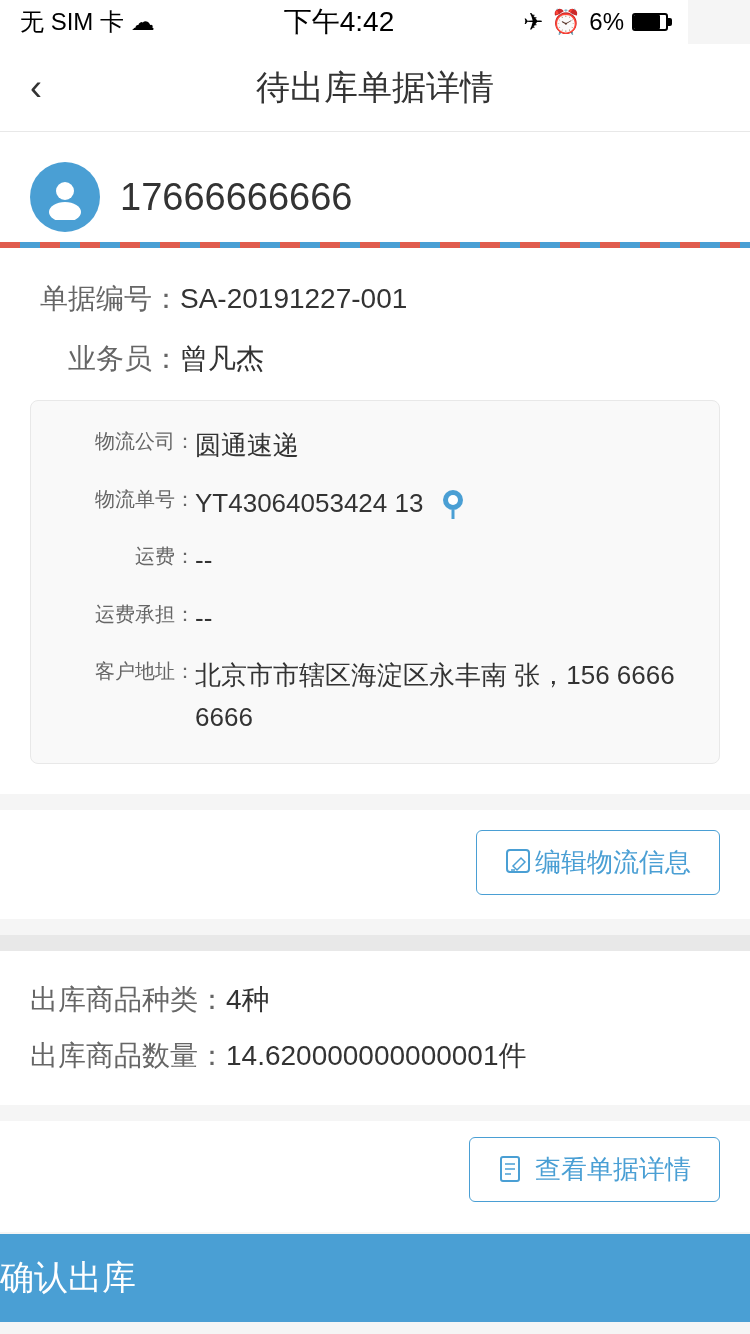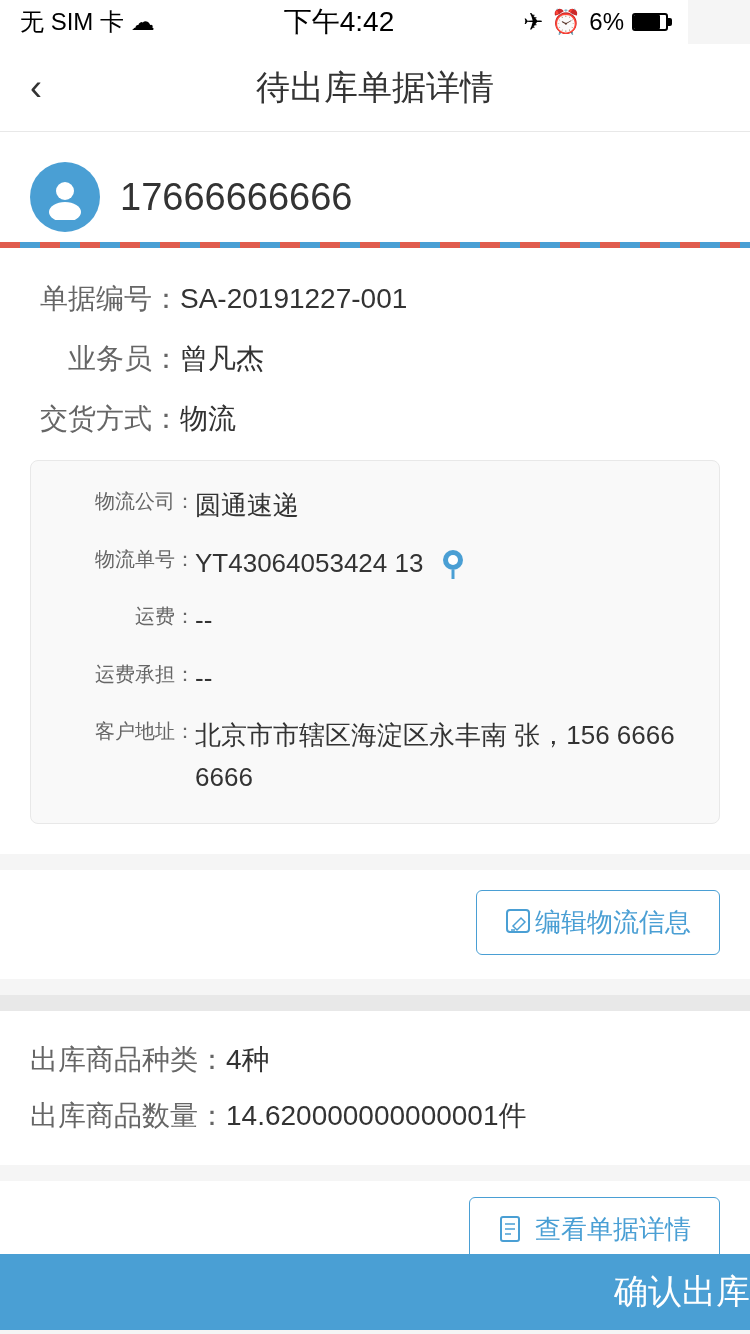--- a/index.html
+++ b/index.html
@@ -257,28 +257,28 @@
       display: flex;
       align-items: center;
       gap: 9px;
       background: #fff;
       cursor: pointer;
     }
 
     
     .confirm-bar {
       position: fixed;
-      bottom: 4px;
+      bottom: 12px;
       left: 0;
       width: 750px;
-      height: 76px;
+      height: 88px;
       background: #4a9fd4;
       display: flex;
       align-items: center;
-      justify-content: flex-end;
+      justify-content: flex-start;
       cursor: pointer;
     }
     .confirm-text {
       color: #fff;
       font-size: 34px;
       font-weight: 500;
     }
 
     
     .spacer {
@@ -325,24 +325,20 @@
   <div class="dashed-divider"></div>
 
   <div class="info-section">
     <div class="info-row">
       <span class="info-label">单据编号：</span>
       <span class="info-value">SA-20191227-001</span>
     </div>
     <div class="info-row">
       <span class="info-label">业务员：</span>
       <span class="info-value">曾凡杰</span>
-    </div>
-    <div class="info-row">
-      <span class="info-label">交货方式：</span>
-      <span class="info-value">物流</span>
     </div>
 
     <div class="logistics-card">
       <div class="logistics-row">
         <span class="logistics-label">物流公司：</span>
         <span class="logistics-value">圆通速递</span>
       </div>
       <div class="logistics-row">
         <span class="logistics-label">物流单号：</span>
         <span class="logistics-value">

